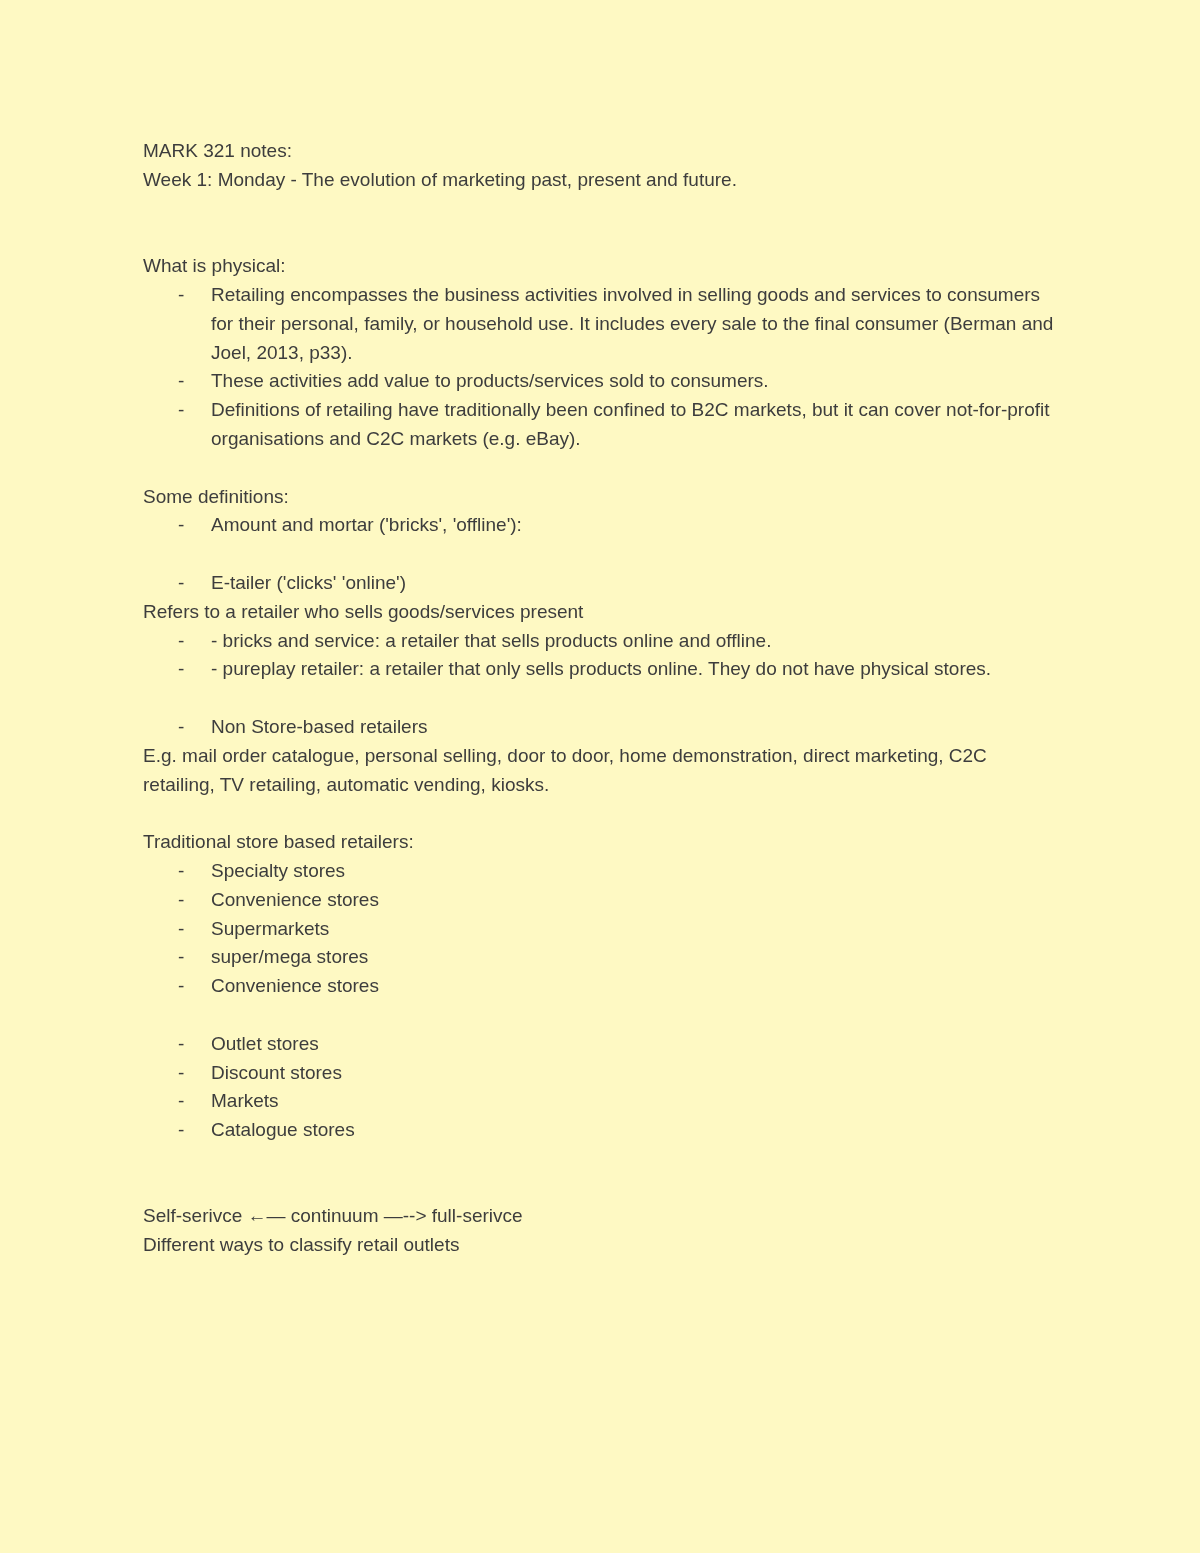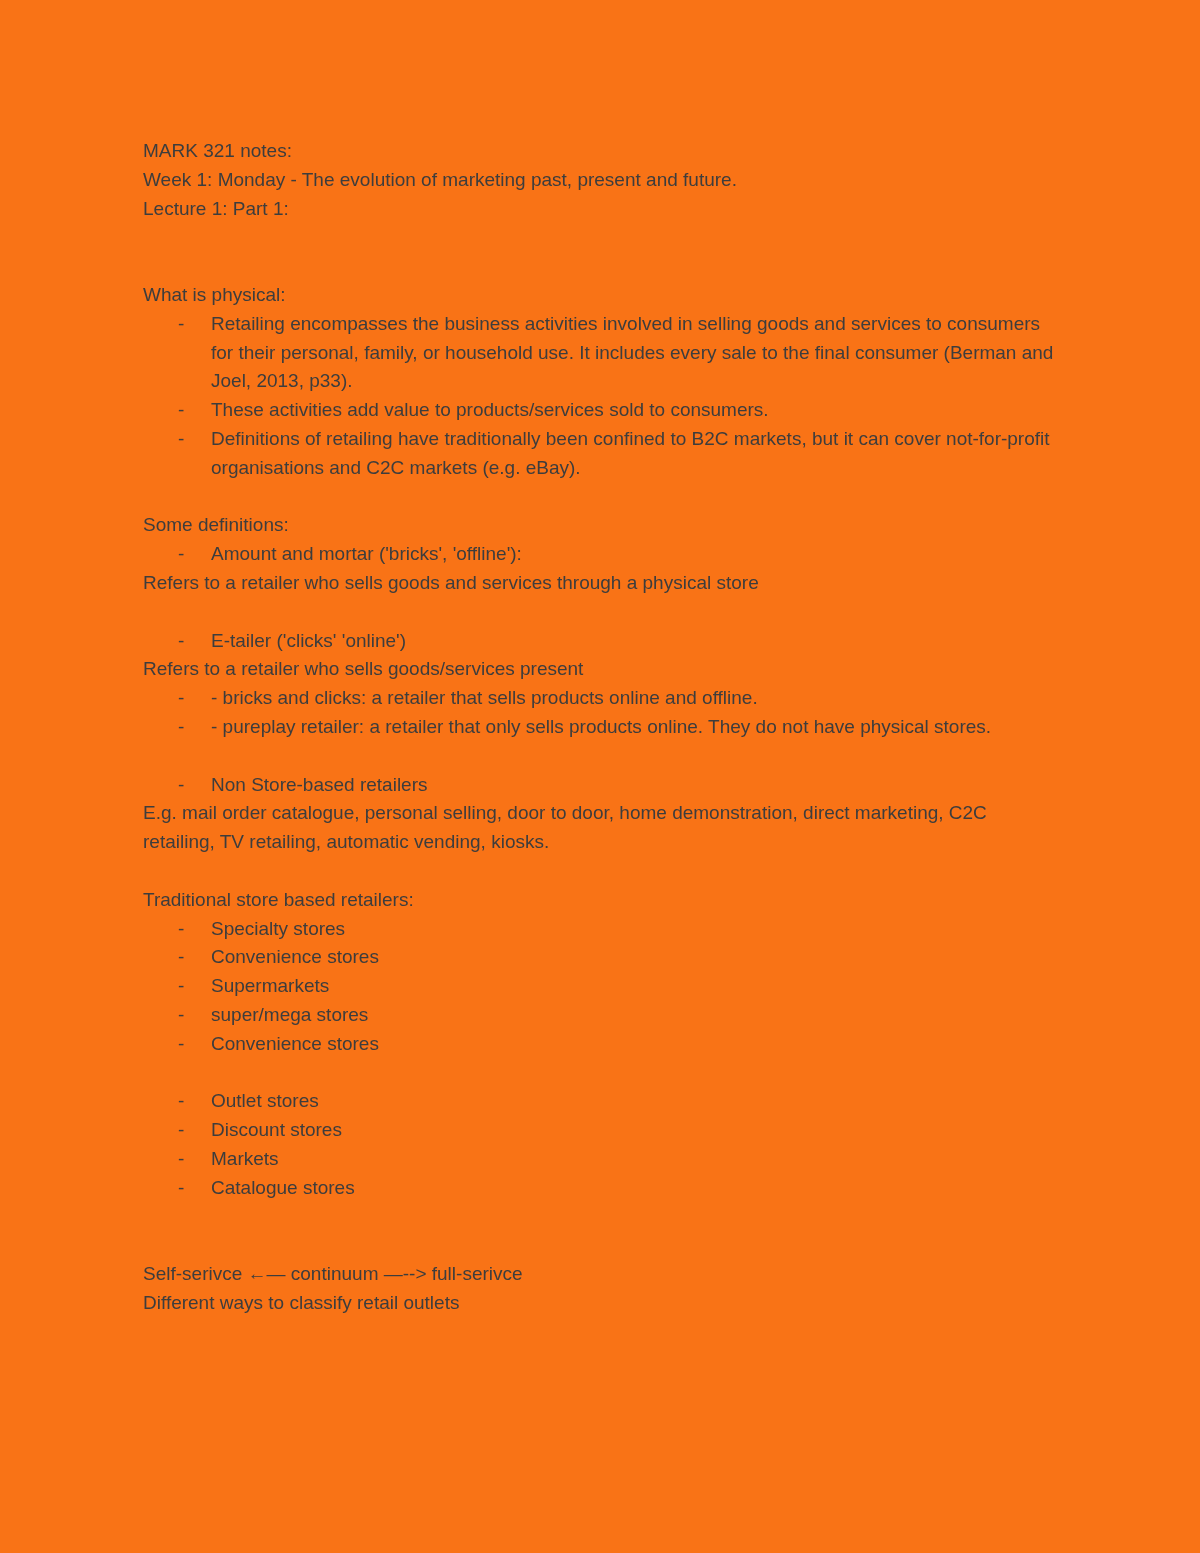--- a/index.html
+++ b/index.html
@@ -1,20 +1,20 @@
 <!DOCTYPE html>
 <html><head>
 <meta charset="utf-8">
 <style>
   html, body { margin: 0; padding: 0; background: #ffffff; }
   .page {
     position: relative;
     width: 1200px;
     height: 1553px;
-    background: #f97316;
+    background: #fef9c3;
     font-family: "Liberation Sans", "DejaVu Sans", sans-serif;
     font-size: 19px;
     line-height: 28.8px;
     color: #3d3d3d;
     overflow: hidden;
   }
   .content {
     position: absolute;
     left: 143px;
     top: 137px;
@@ -28,21 +28,20 @@
   .gap2 { height: 57.6px; }
 </style>
 </head>
 <body>
 
 <div class="page">
   <div class="content">
 
     <p class="line">MARK 321 notes:</p>
     <p class="line">Week 1: Monday - The evolution of marketing past, present and future.</p>
-    <p class="line">Lecture 1: Part 1:</p>
 
     <div class="gap2"></div>
 
     <p class="line">What is physical:</p>
 
     <div class="line bullet">
       <span class="marker">-</span>
       <span class="btext">Retailing encompasses the business activities involved in selling goods and services to consumers for their personal, family, or household use. It includes every sale to the final consumer (Berman and Joel, 2013, p33).</span>
     </div>
     <div class="line bullet">
@@ -55,33 +54,32 @@
     </div>
 
     <div class="gap1"></div>
 
     <p class="line">Some definitions:</p>
 
     <div class="line bullet">
       <span class="marker">-</span>
       <span class="btext">Amount and mortar ('bricks', 'offline'):</span>
     </div>
-    <p class="line">Refers to a retailer who sells goods and services through a physical store</p>
 
     <div class="gap1"></div>
 
     <div class="line bullet">
       <span class="marker">-</span>
       <span class="btext">E-tailer ('clicks' 'online')</span>
     </div>
     <p class="line">Refers to a retailer who sells goods/services present</p>
 
     <div class="line bullet">
       <span class="marker">-</span>
-      <span class="btext">- bricks and clicks: a retailer that sells products online and offline.</span>
+      <span class="btext">- bricks and service: a retailer that sells products online and offline.</span>
     </div>
     <div class="line bullet">
       <span class="marker">-</span>
       <span class="btext">- pureplay retailer: a retailer that only sells products online. They do not have physical stores.</span>
     </div>
 
     <div class="gap1"></div>
 
     <div class="line bullet">
       <span class="marker">-</span>

